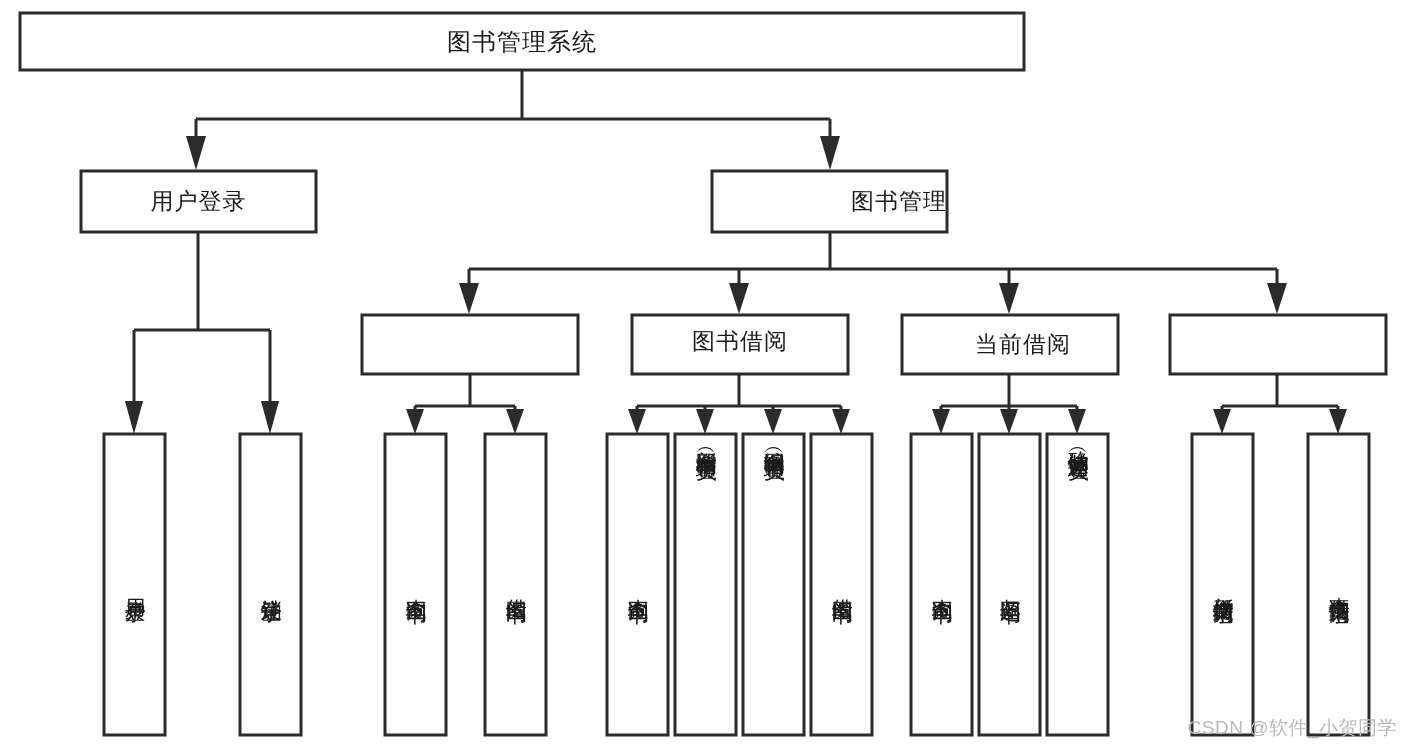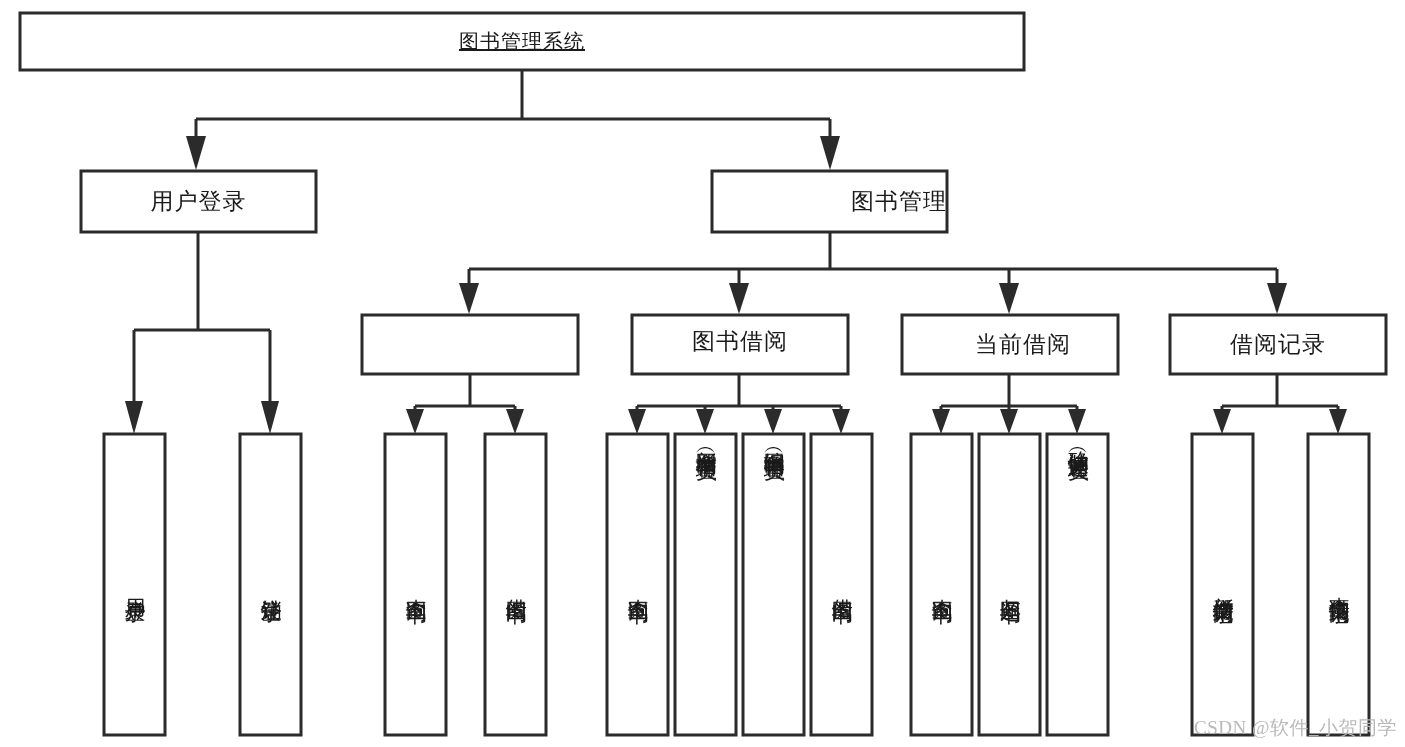--- a/index.html
+++ b/index.html
@@ -69,28 +69,27 @@
     pointer-events: none;
   }
   .hlabel-text {
     font-family: "DejaVu Sans", "Liberation Sans", sans-serif;
     font-size: 23px;
     color: #1a1a1a;
     letter-spacing: 1px;
     white-space: nowrap;
   }
   .root-label-text {
-    font-size: 20px;
-    text-decoration: underline;
+    font-size: 24px;
   }
   #watermark {
     position: absolute;
     right: 8px;
     bottom: 6px;
-    font-family: Liberation Serif, serif;
+    font-family: Liberation Sans, sans-serif;
     font-size: 19px;
     color: #b9b9b9;
     letter-spacing: 0.5px;
     white-space: nowrap;
     pointer-events: none;
   }
 </style>
 </head>
 <body>
 
@@ -215,23 +214,20 @@
 
 
   <div class="hlabel-wrap" style="left:632px; top:315px; width:216px; height:53px;text-align:center;">
     <span class="hlabel-text">图书借阅</span>
   </div>
 
   <div class="hlabel-wrap" style="left:902px; top:315px; width:242px; height:59px;">
     <span class="hlabel-text">当前借阅</span>
   </div>
 
-  <div class="hlabel-wrap" style="left:1170px; top:315px; width:216px; height:59px;">
-    <span class="hlabel-text">借阅记录</span>
-  </div>
 
   <div class="vlabel-wrap" style="left:104px; top:434px; width:61px; height:301px;">
     <span class="vlabel-text">用户登录</span>
   </div>
 
   <div class="vlabel-wrap" style="left:240px; top:434px; width:61px; height:301px;">
     <span class="vlabel-text">注销登录</span>
   </div>
 
   <div class="vlabel-wrap" style="left:385px; top:434px; width:61px; height:301px;">

